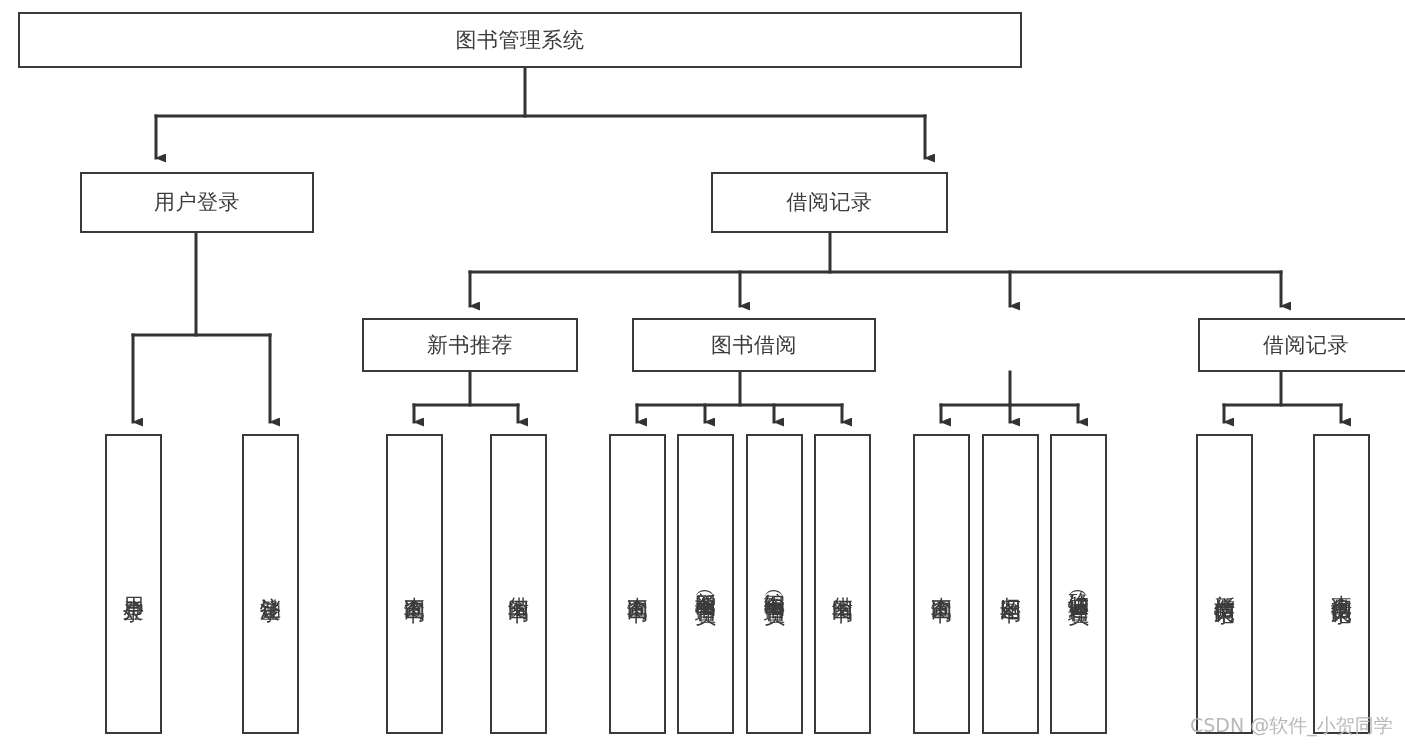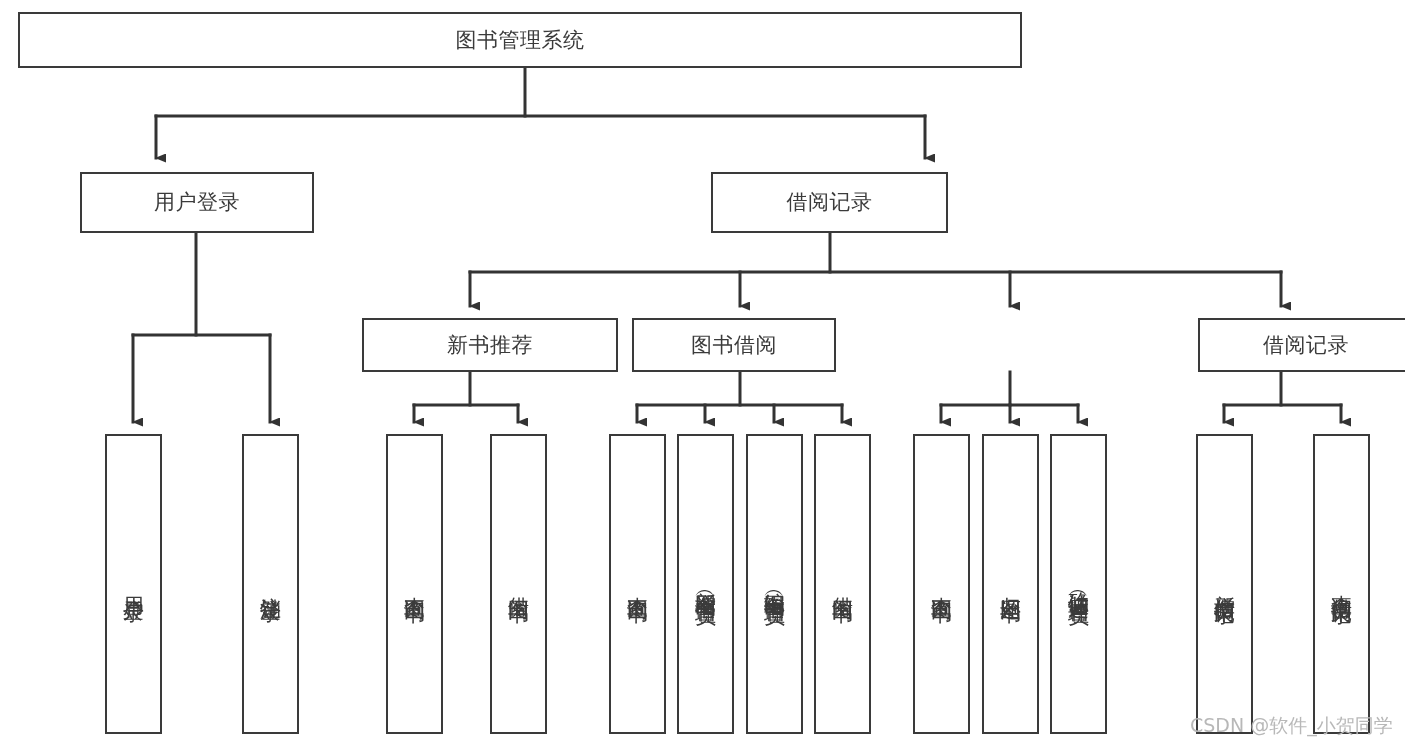--- a/index.html
+++ b/index.html
@@ -128,24 +128,24 @@
     <span class="node-label">图书管理系统</span>
   </div>
 
   <div class="node-box" style="left:80px; top:172px; width:234px; height:61px;">
     <span class="node-label">用户登录</span>
   </div>
   <div class="node-box" style="left:711px; top:172px; width:237px; height:61px;">
     <span class="node-label">借阅记录</span>
   </div>
 
-  <div class="node-box" style="left:362px; top:318px; width:256px; height:54px;">
+  <div class="node-box" style="left:362px; top:318px; width:216px; height:54px;">
     <span class="node-label">新书推荐</span>
   </div>
-  <div class="node-box" style="left:632px; top:318px; width:204px; height:54px;">
+  <div class="node-box" style="left:632px; top:318px; width:244px; height:54px;">
     <span class="node-label">图书借阅</span>
   </div>
   <div class="node-box" style="left:1198px; top:318px; width:216px; height:54px;">
     <span class="node-label">借阅记录</span>
   </div>
 
   <div class="node-box vertical" style="left:105px; top:434px; width:57px; height:300px;">
     <span class="node-label">用户登录</span>
   </div>
   <div class="node-box vertical" style="left:242px; top:434px; width:57px; height:300px;">

